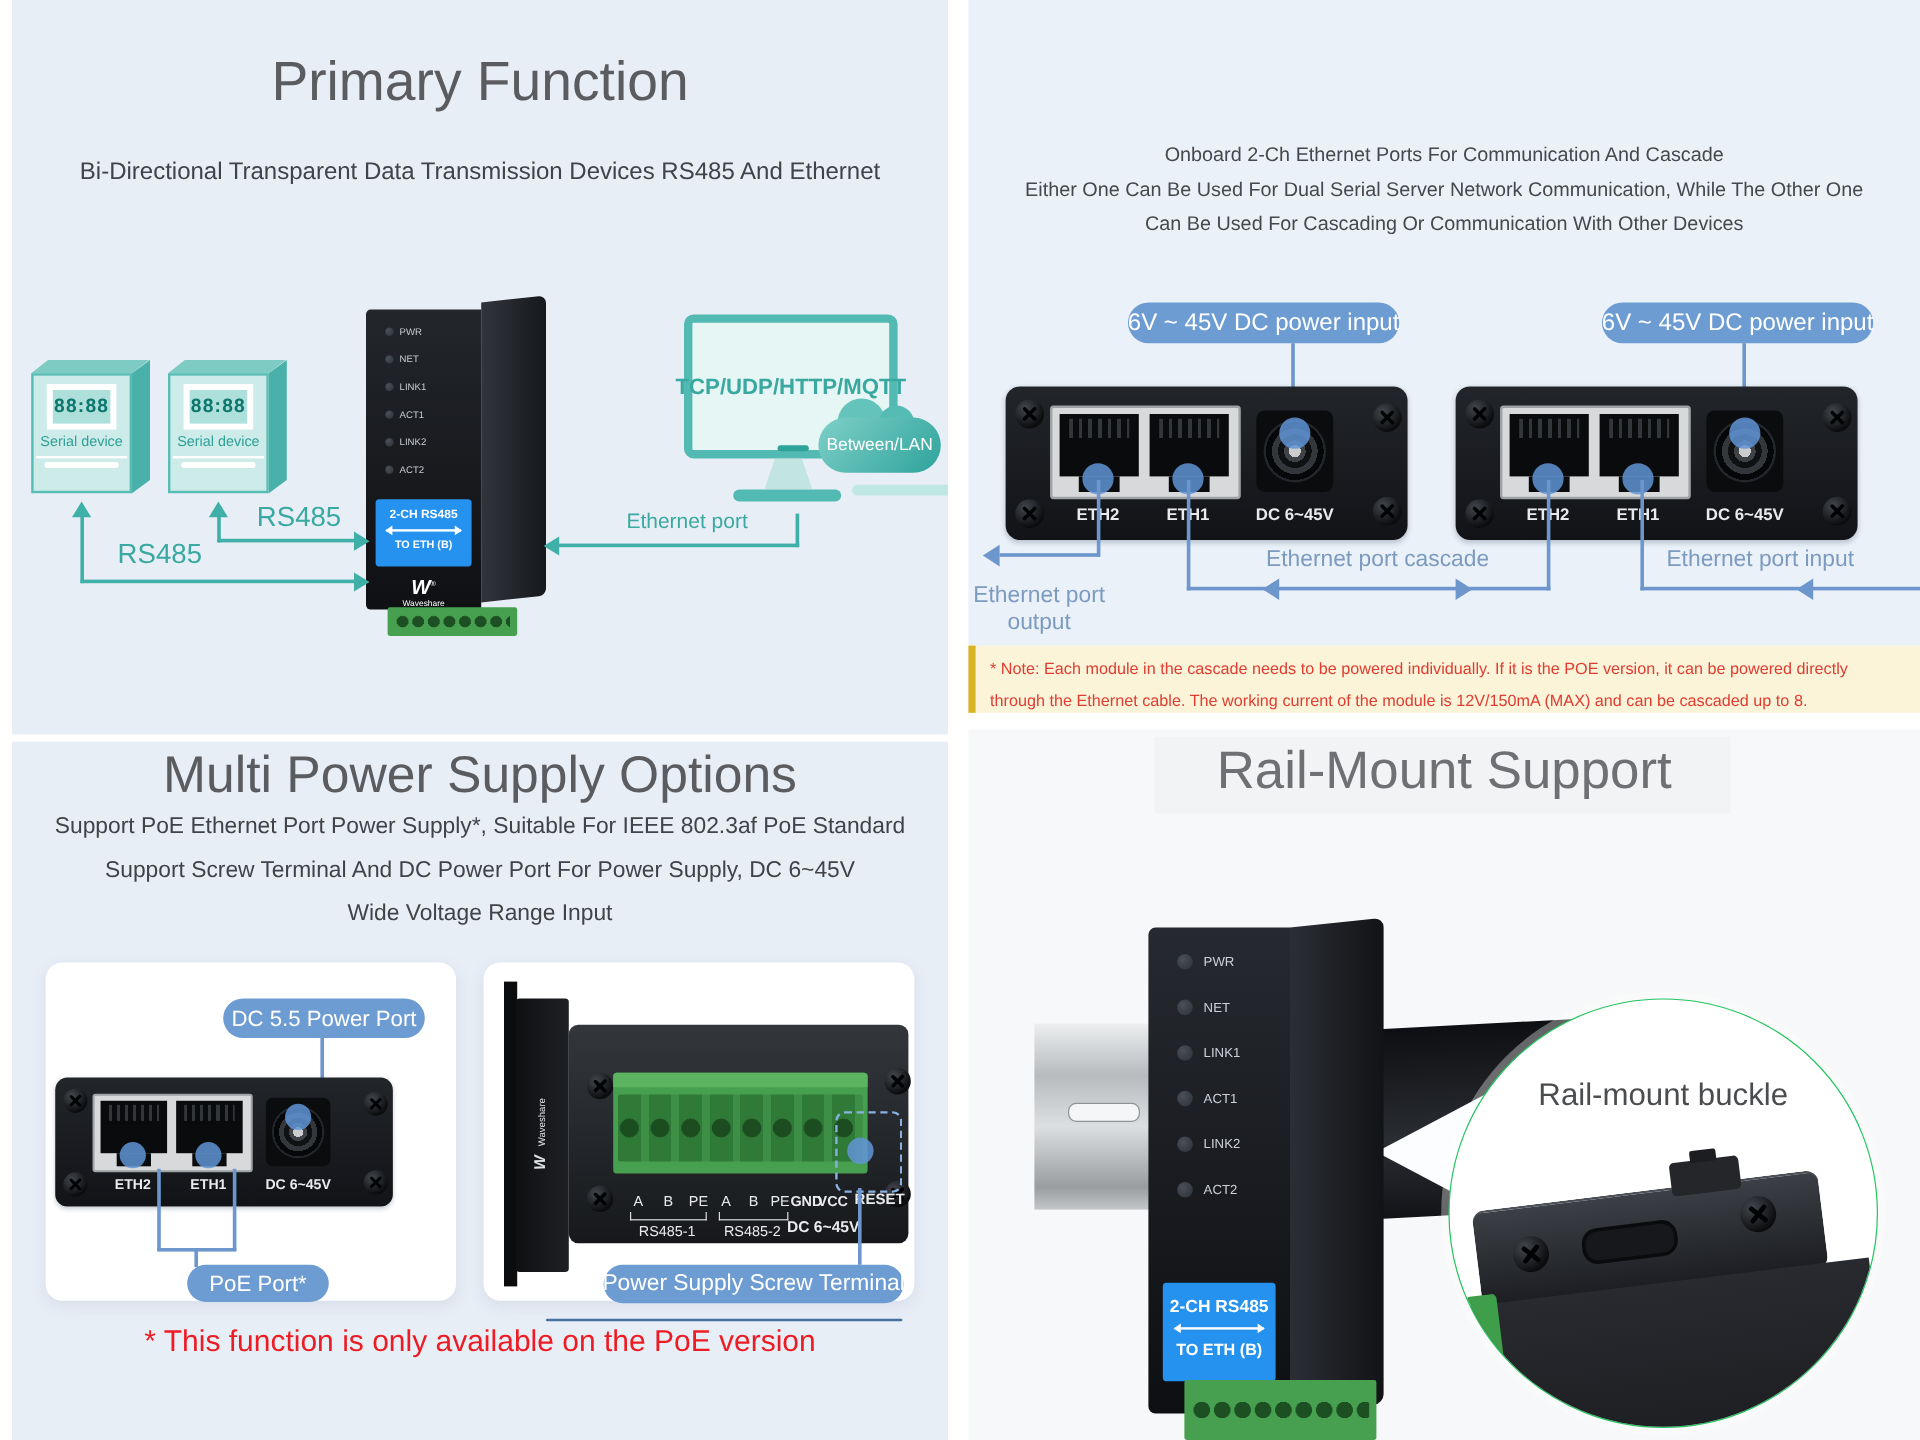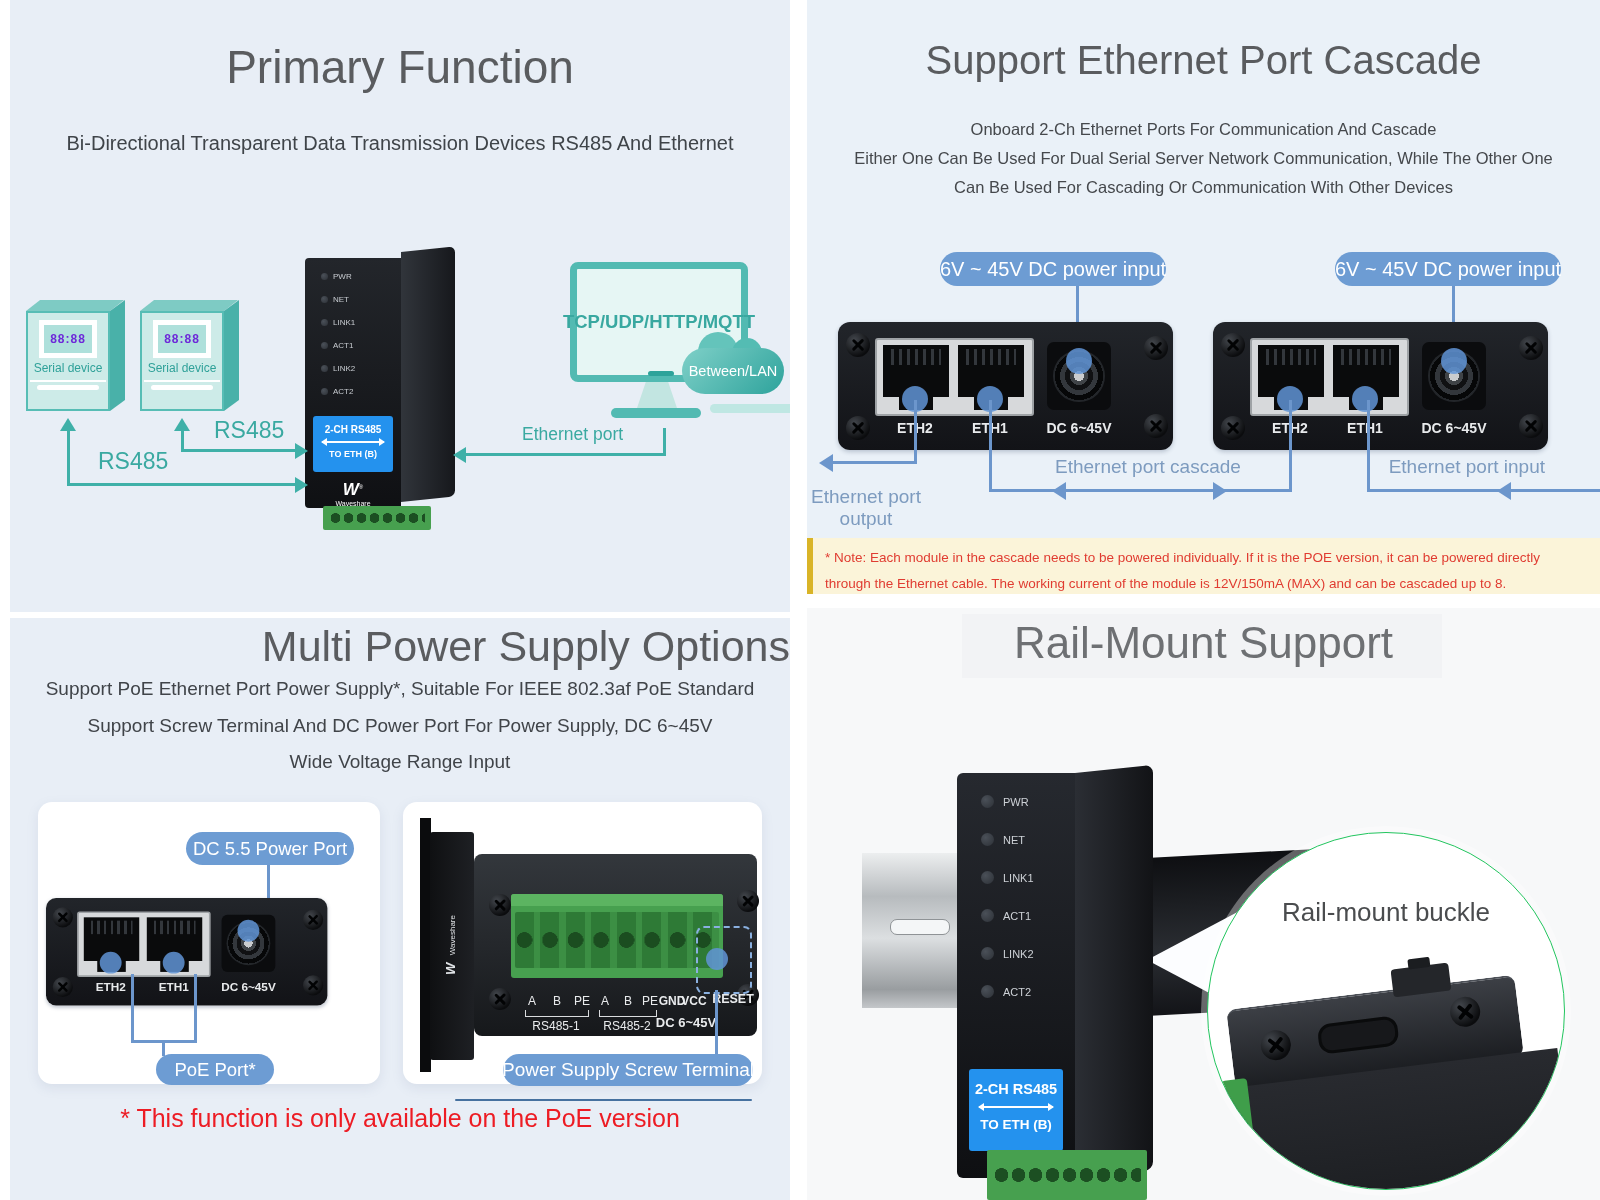--- a/index.html
+++ b/index.html
@@ -33,21 +33,21 @@
   .jack::before{content:"";position:absolute;left:50%;top:50%;width:52px;height:52px;transform:translate(-50%,-50%);border-radius:50%;background:radial-gradient(circle,#caccce 0 5px,#3f4347 5px 9px,#101113 9px 14px,#33373c 14px 19px,#060708 19px 24px,#23262a 24px);}
   .plab{position:absolute;top:98px;color:#e8eaec;font-size:14px;font-weight:bold;transform:translateX(-50%);white-space:nowrap;}
   .dot{position:absolute;width:26px;height:26px;border-radius:50%;background:rgba(96,148,214,.85);}
   .dot.sm{width:22px;height:22px;}
   
   .sdev{position:absolute;width:100px;height:112px;}
   .sdev .top{position:absolute;left:0;top:0;width:84px;height:11px;background:#7ecbc4;transform:skewX(-52deg);transform-origin:0 100%;}
   .sdev .side{position:absolute;left:84px;top:11px;width:15px;height:100px;background:#49b1a9;transform:skewY(-36deg);transform-origin:0 0;}
   .sdev .front{position:absolute;left:0;top:11px;width:84px;height:100px;background:#cdebe8;border:2px solid #57bdb5;box-sizing:border-box;}
   .sdisp{margin:7px auto 0;width:58px;height:38px;background:#fff;display:flex;align-items:center;justify-content:center;}
-  .sdisp>div{width:48px;height:28px;background:#aee0db;display:flex;align-items:center;justify-content:center;color:#6d28d9;font-weight:bold;font-size:12px;letter-spacing:1px;}
+  .sdisp>div{width:48px;height:28px;background:#aee0db;display:flex;align-items:center;justify-content:center;color:#0f766e;font-weight:bold;font-size:16px;letter-spacing:1px;}
   .sname{text-align:center;color:#2fa199;font-size:12px;margin-top:3px;}
   .sline{height:2px;background:#fff;margin:5px 2px 0;}
   .sslot{margin:3px auto 0;width:62px;height:5px;background:#fff;border-radius:3px;}
   
   .led{display:flex;align-items:center;}
   .led i{display:block;border-radius:50%;background:radial-gradient(circle at 35% 35%,#4a5058,#2c3036);}
   .bluelab{position:absolute;background:#2492ee;border-radius:3px;color:#fff;text-align:center;}
   .divider{position:relative;height:2px;background:#fff;margin:0 auto;}
   .divider::before{content:"";position:absolute;left:-1px;top:-3px;border:4px solid transparent;border-right:6px solid #fff;border-left:0;}
   .divider::after{content:"";position:absolute;right:-1px;top:-3px;border:4px solid transparent;border-left:6px solid #fff;border-right:0;}
@@ -174,21 +174,20 @@
     <div class="ar rt-t" style="left:285px;top:442.5px;"></div>
     <div class="abs" style="left:204px;top:417px;color:#3aa9a1;font-size:23px;">RS485</div>
 
     <div class="ln-t" style="left:653px;top:428px;width:3px;height:28px;"></div>
     <div class="ln-t" style="left:455px;top:453px;width:201px;height:3px;"></div>
     <div class="ar lf-t" style="left:443px;top:446.5px;"></div>
     <div class="abs" style="left:512px;top:424px;color:#3aa9a1;font-size:17.5px;">Ethernet port</div>
   </div>
 
   <div class="quad" style="left:807px;top:0;width:793px;height:538px;background:#eaf1f8;">
-    <div class="ttl" style="top:38px;font-size:40px;color:#5a5c5f;">Support Ethernet Port Cascade</div>
     <div class="sub" style="top:120px;font-size:16.5px;color:#45484c;">Onboard 2-Ch Ethernet Ports For Communication And Cascade</div>
     <div class="sub" style="top:149px;font-size:16.5px;color:#45484c;">Either One Can Be Used For Dual Serial Server Network Communication, While The Other One</div>
     <div class="sub" style="top:178px;font-size:16.5px;color:#45484c;">Can Be Used For Cascading Or Communication With Other Devices</div>
 
     <div class="bubble" style="left:133px;top:252px;width:226px;height:34px;font-size:20px;">6V ~ 45V DC power input</div>
     <div class="bubble" style="left:528px;top:252px;width:226px;height:34px;font-size:20px;">6V ~ 45V DC power input</div>
     <div class="ln-b" style="left:269px;top:286px;width:3px;height:68px;"></div>
     <div class="ln-b" style="left:645px;top:286px;width:3px;height:68px;"></div>
 
     <div class="panel" style="left:31px;top:322px;">
@@ -253,21 +252,21 @@
 
     <div class="ln-b" style="left:559.5px;top:400px;width:3px;height:92px;"></div>
     <div class="ln-b" style="left:559.5px;top:489px;width:233px;height:3px;"></div>
     <div class="ar lf-b" style="left:690px;top:481.5px;"></div>
     <div class="blab" style="left:490px;top:456px;width:248px;font-size:19px;text-align:right;">Ethernet port input</div>
   </div>
 
   <div class="notebox" style="left:807px;top:538px;width:793px;height:56px;">* Note: Each module in the cascade needs to be powered individually. If it is the POE version, it can be powered directly through the Ethernet cable. The working current of the module is 12V/150mA (MAX) and can be cascaded up to 8.</div>
 
   <div class="quad" style="left:10px;top:618px;width:780px;height:582px;background:#e8eef6;">
-    <div class="ttl" style="top:4px;font-size:43px;color:#5a5c5f;text-align:right;">Multi Power Supply Options</div>
+    <div class="ttl" style="top:4px;font-size:43px;color:#5a5c5f;">Multi Power Supply Options</div>
     <div class="sub" style="top:60px;font-size:19px;color:#404449;">Support PoE Ethernet Port Power Supply*, Suitable For IEEE 802.3af PoE Standard</div>
     <div class="sub" style="top:97px;font-size:19px;color:#404449;">Support Screw Terminal And DC Power Port For Power Supply, DC 6~45V</div>
     <div class="sub" style="top:133px;font-size:19px;color:#404449;">Wide Voltage Range Input</div>
 
     <div class="card" style="left:28px;top:184px;width:342px;height:282px;">
       <div class="bubble" style="left:148px;top:30px;width:168px;height:33px;font-size:18.5px;">DC 5.5 Power Port</div>
       <div class="ln-b" style="left:229px;top:63px;width:3px;height:55px;"></div>
       <div class="panel" style="left:8px;top:96px;transform:scale(0.84);transform-origin:top left;">
         <div class="screw" style="left:8px;top:11px;width:24px;height:24px;"></div>
         <div class="screw" style="left:306px;top:14px;width:24px;height:24px;"></div>

